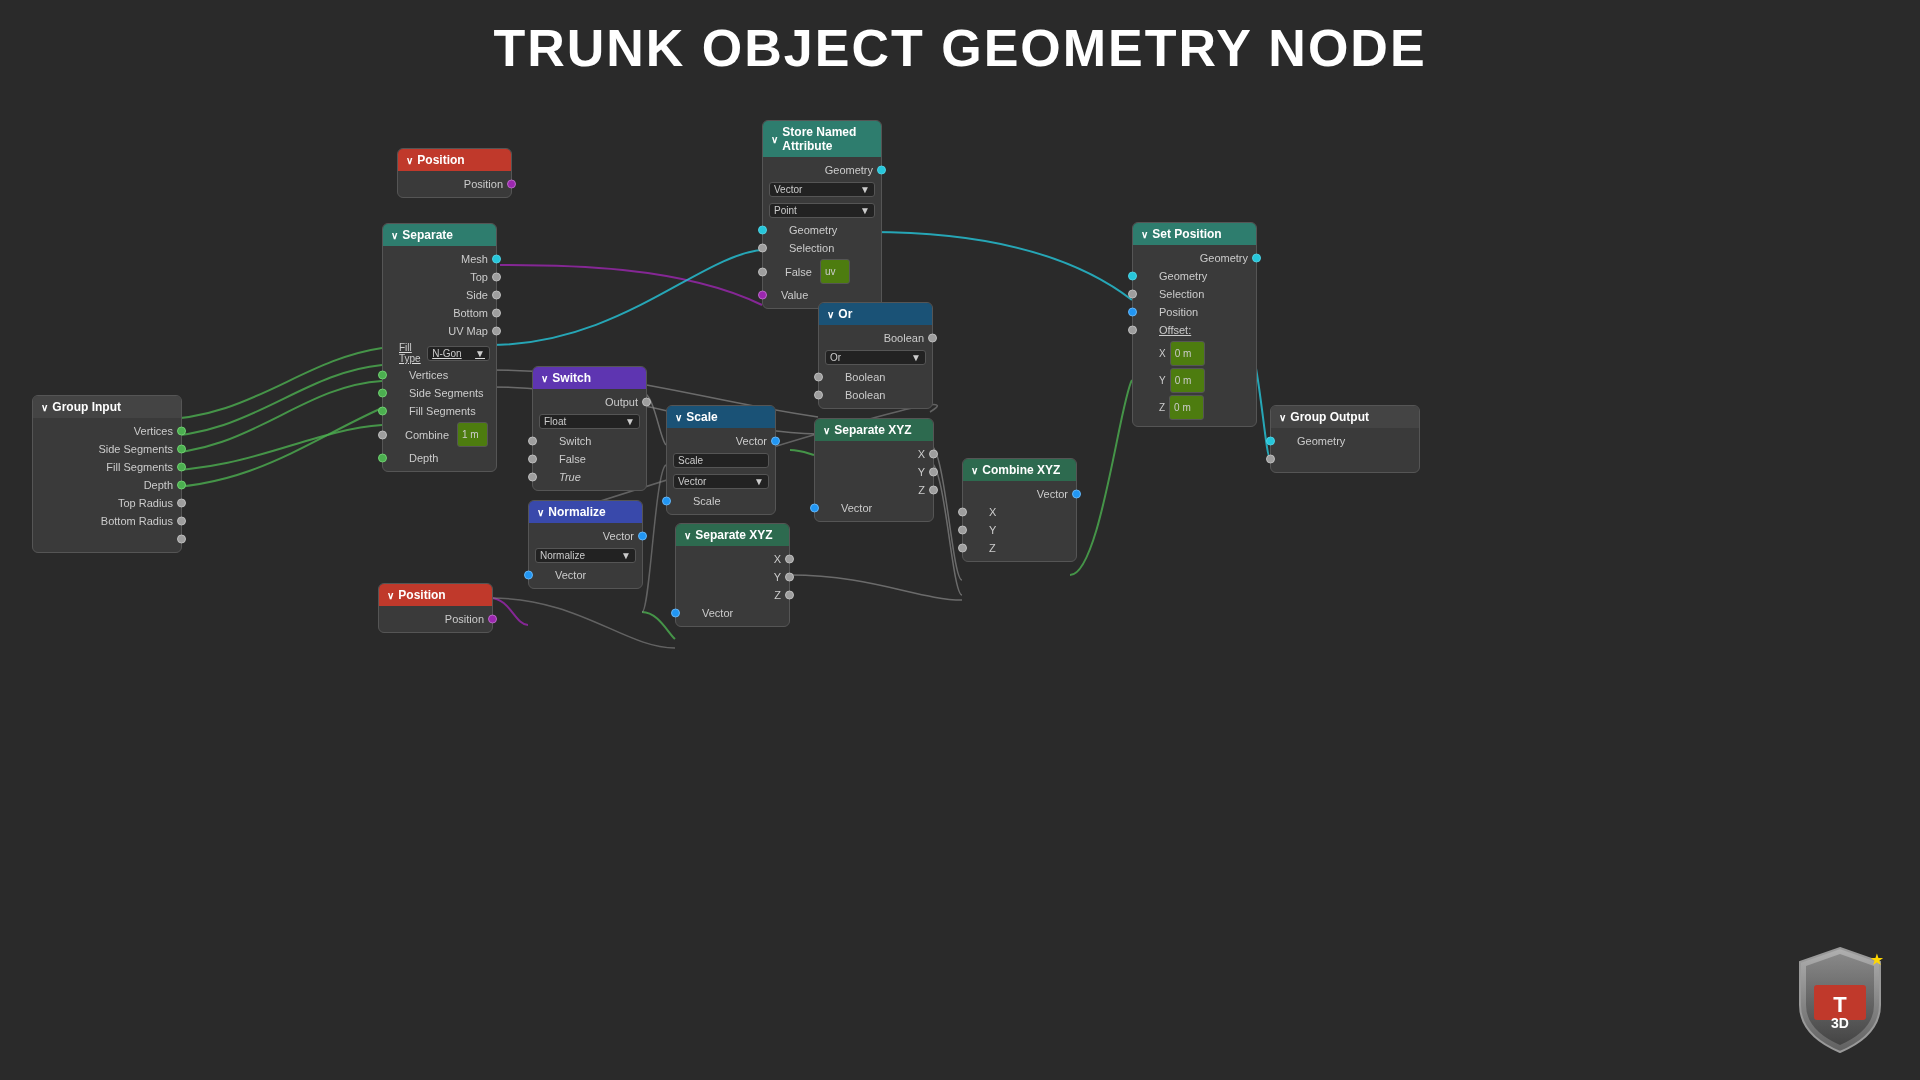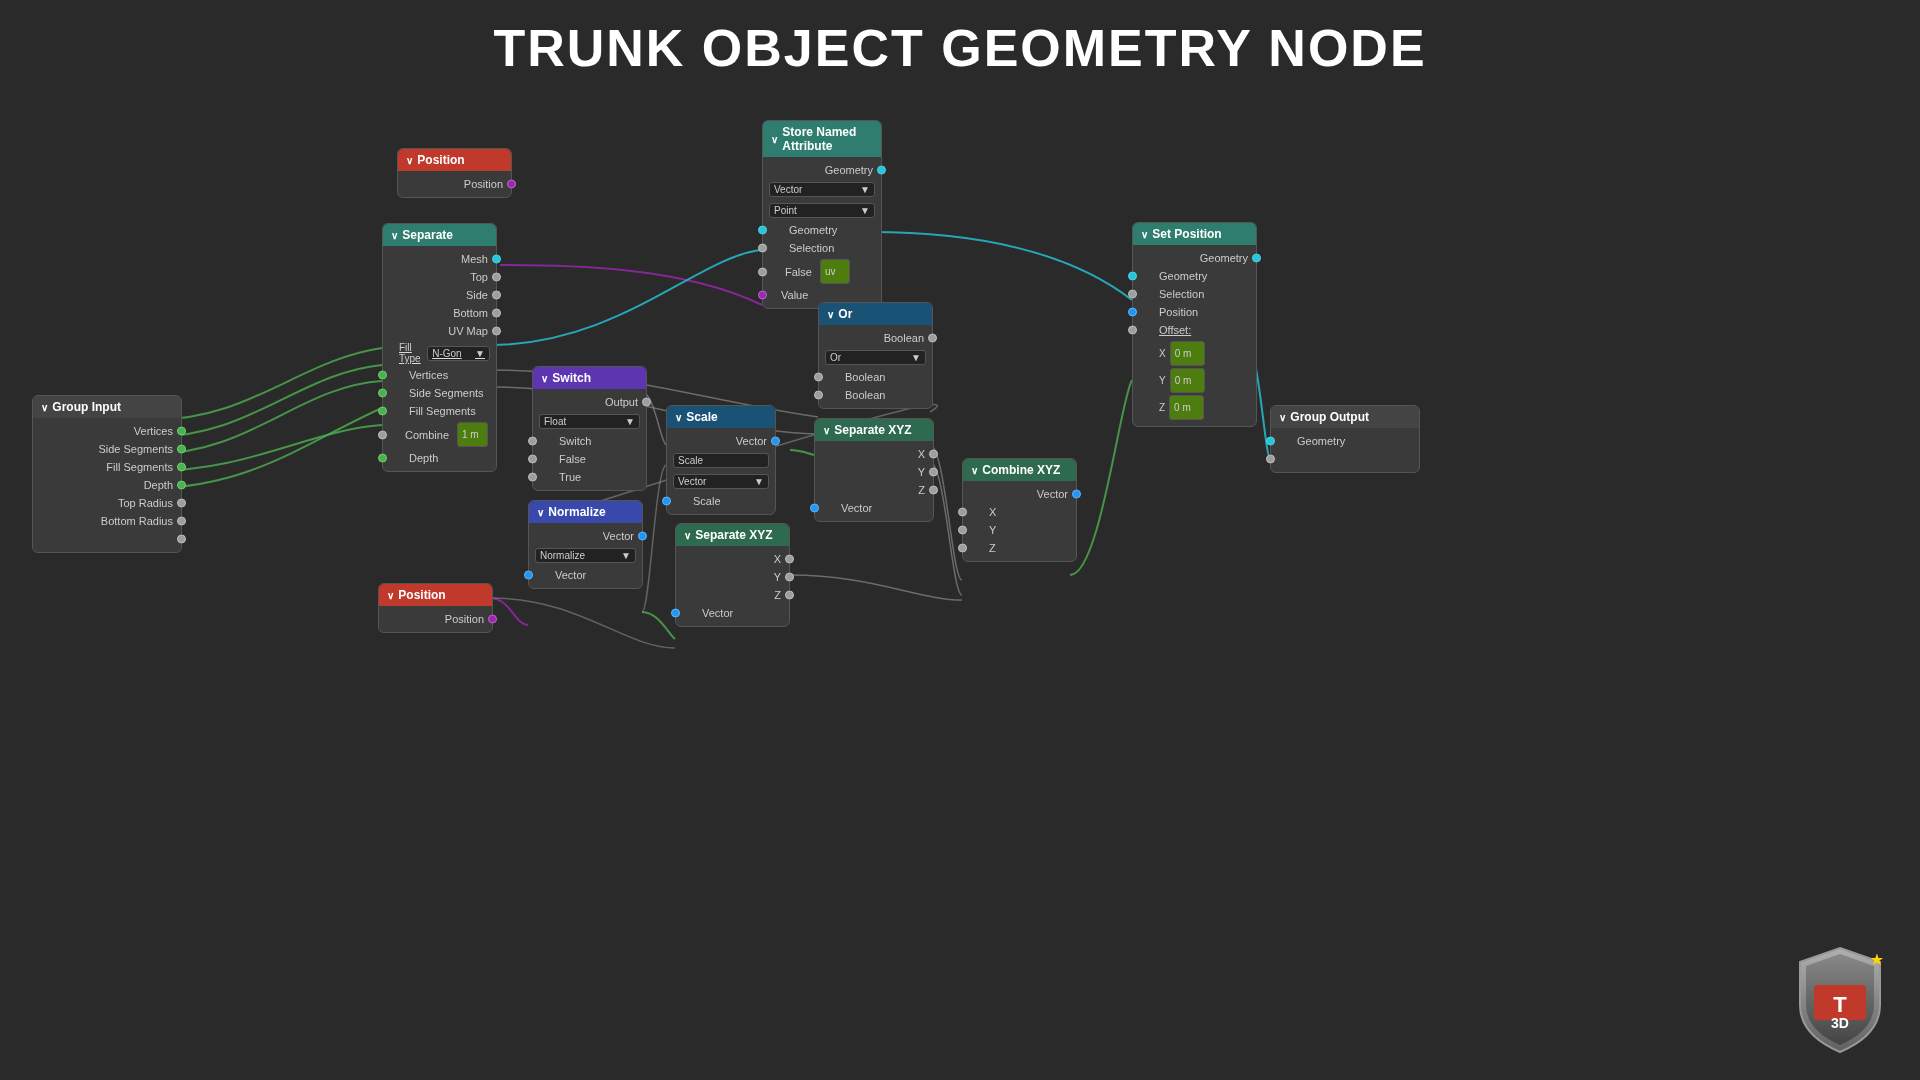--- a/index.html
+++ b/index.html
@@ -371,21 +371,21 @@
       <div class="node-row has-input">
         <div class="socket left gray"></div>
         <span class="label" style="margin-left:8px;">Switch</span>
       </div>
       <div class="node-row has-input">
         <div class="socket left gray"></div>
         <span class="label" style="margin-left:8px;">False</span>
       </div>
       <div class="node-row has-input">
         <div class="socket left gray"></div>
-        <span class="label" style="margin-left:8px;">True</span>
+        <span class="label" style="margin-left:8px;font-style:italic;">True</span>
       </div>
     </div>
   </div>
 
   <div class="node" style="left:666px; top:315px; width:110px;">
     <div class="node-header header-blue">
       <span class="chevron">∨</span>
       <span>Scale</span>
     </div>
     <div class="node-body">

